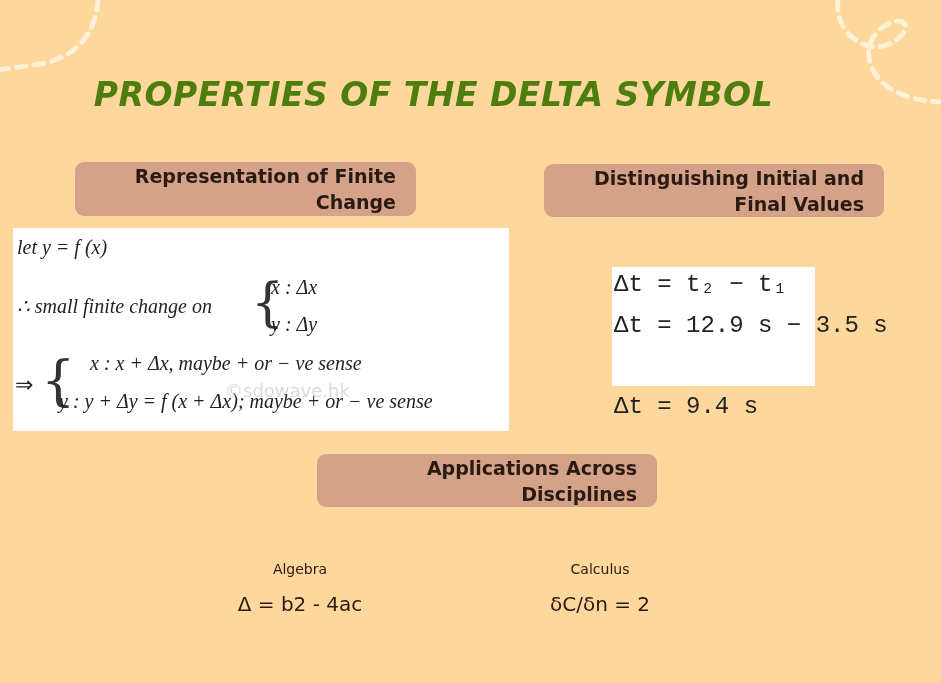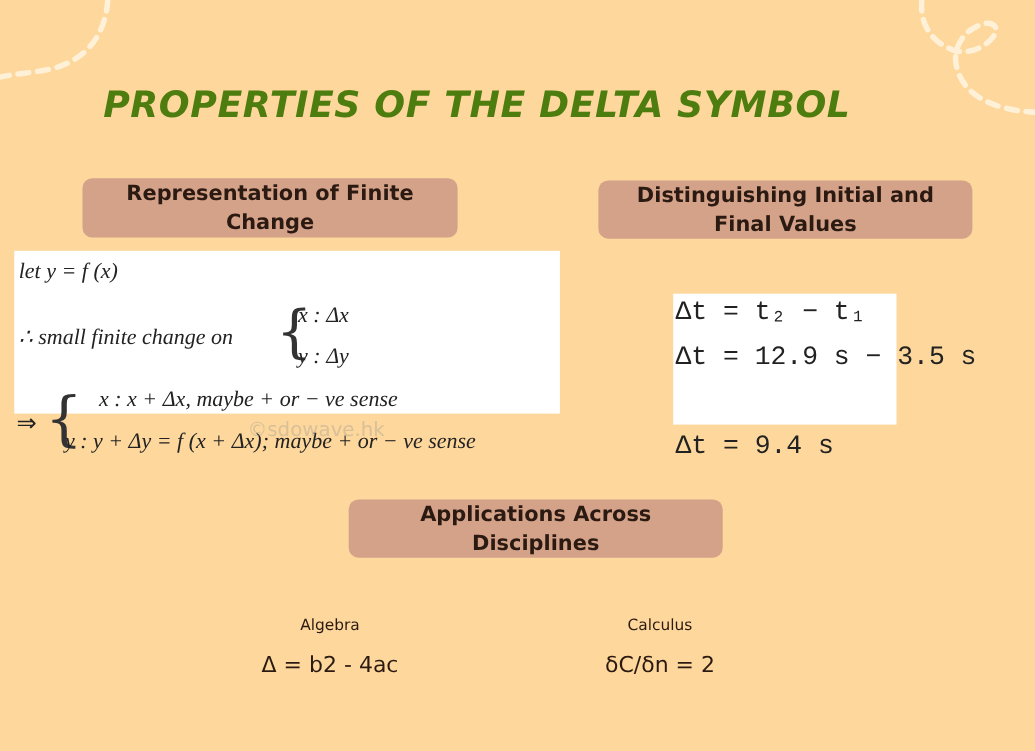--- a/index.html
+++ b/index.html
@@ -19,21 +19,21 @@
     font-size: 33px; letter-spacing: 0.5px;
     color: #4d7c0f;
     text-transform: uppercase;
     margin-top: 27px;
   }
   .pill {
     position: absolute;
     background: #d4a289;
     border-radius: 9px;
     display: flex; align-items: center; justify-content: center;
-    text-align: center;
+    text-align: right;
     font-family: "DejaVu Sans", sans-serif;
     font-weight: bold; font-size: 19px; line-height: 26px;
     color: #2b1a12;
     box-sizing: border-box;
     padding: 0 20px;
   }
   .mathbox {
     position: absolute; background: #ffffff;
     font-family: "Liberation Serif", serif;
     color: #222;
@@ -70,21 +70,21 @@
 <svg class="deco" style="left:800px;top:0" width="141" height="120" viewBox="0 0 141 120">
   <path d="M38 0 C 36 20, 45 38, 68 46 C 85 50, 100 40, 105 30 C 108 22, 98 18, 88 24 C 75 30, 65 45, 70 62 C 76 85, 100 100, 141 102" fill="none" stroke="#fff1d8" stroke-width="5" stroke-dasharray="10 8" stroke-linecap="round"></path>
 </svg>
 
 <div class="title">Properties of the Delta Symbol</div>
 
 <div class="pill" style="left:75px;top:162px;width:341px;height:54px;">
   <span>Representation of Finite Change</span>
 </div>
 
-<div class="mathbox" style="left:13px;top:228px;width:496px;height:148px;">
+<div class="mathbox" style="left:13px;top:228px;width:496px;height:203px;">
   <div class="m-line" style="left:4px;top:8px;">let y = f (x)</div>
 
   <div class="m-line" style="left:4px;top:66px;">∴ small  finite change on</div>
   <div class="brace" style="left:238px;top:44px;font-size:52px;line-height:60px;">{</div>
   <div class="m-line" style="left:258px;top:48px;">x : Δx</div>
   <div class="m-line" style="left:258px;top:85px;font-family:Liberation Serif, serif;">y : Δy</div>
 
   <div class="m-line upright" style="left:2px;top:144px;font-size:22px;">⇒</div>
   <div class="brace" style="left:28px;top:122px;font-size:54px;line-height:62px;">{</div>
   <div class="m-line" style="left:46px;top:124px;margin-left:31px;">x : x + Δx, maybe + or − ve sense</div>

